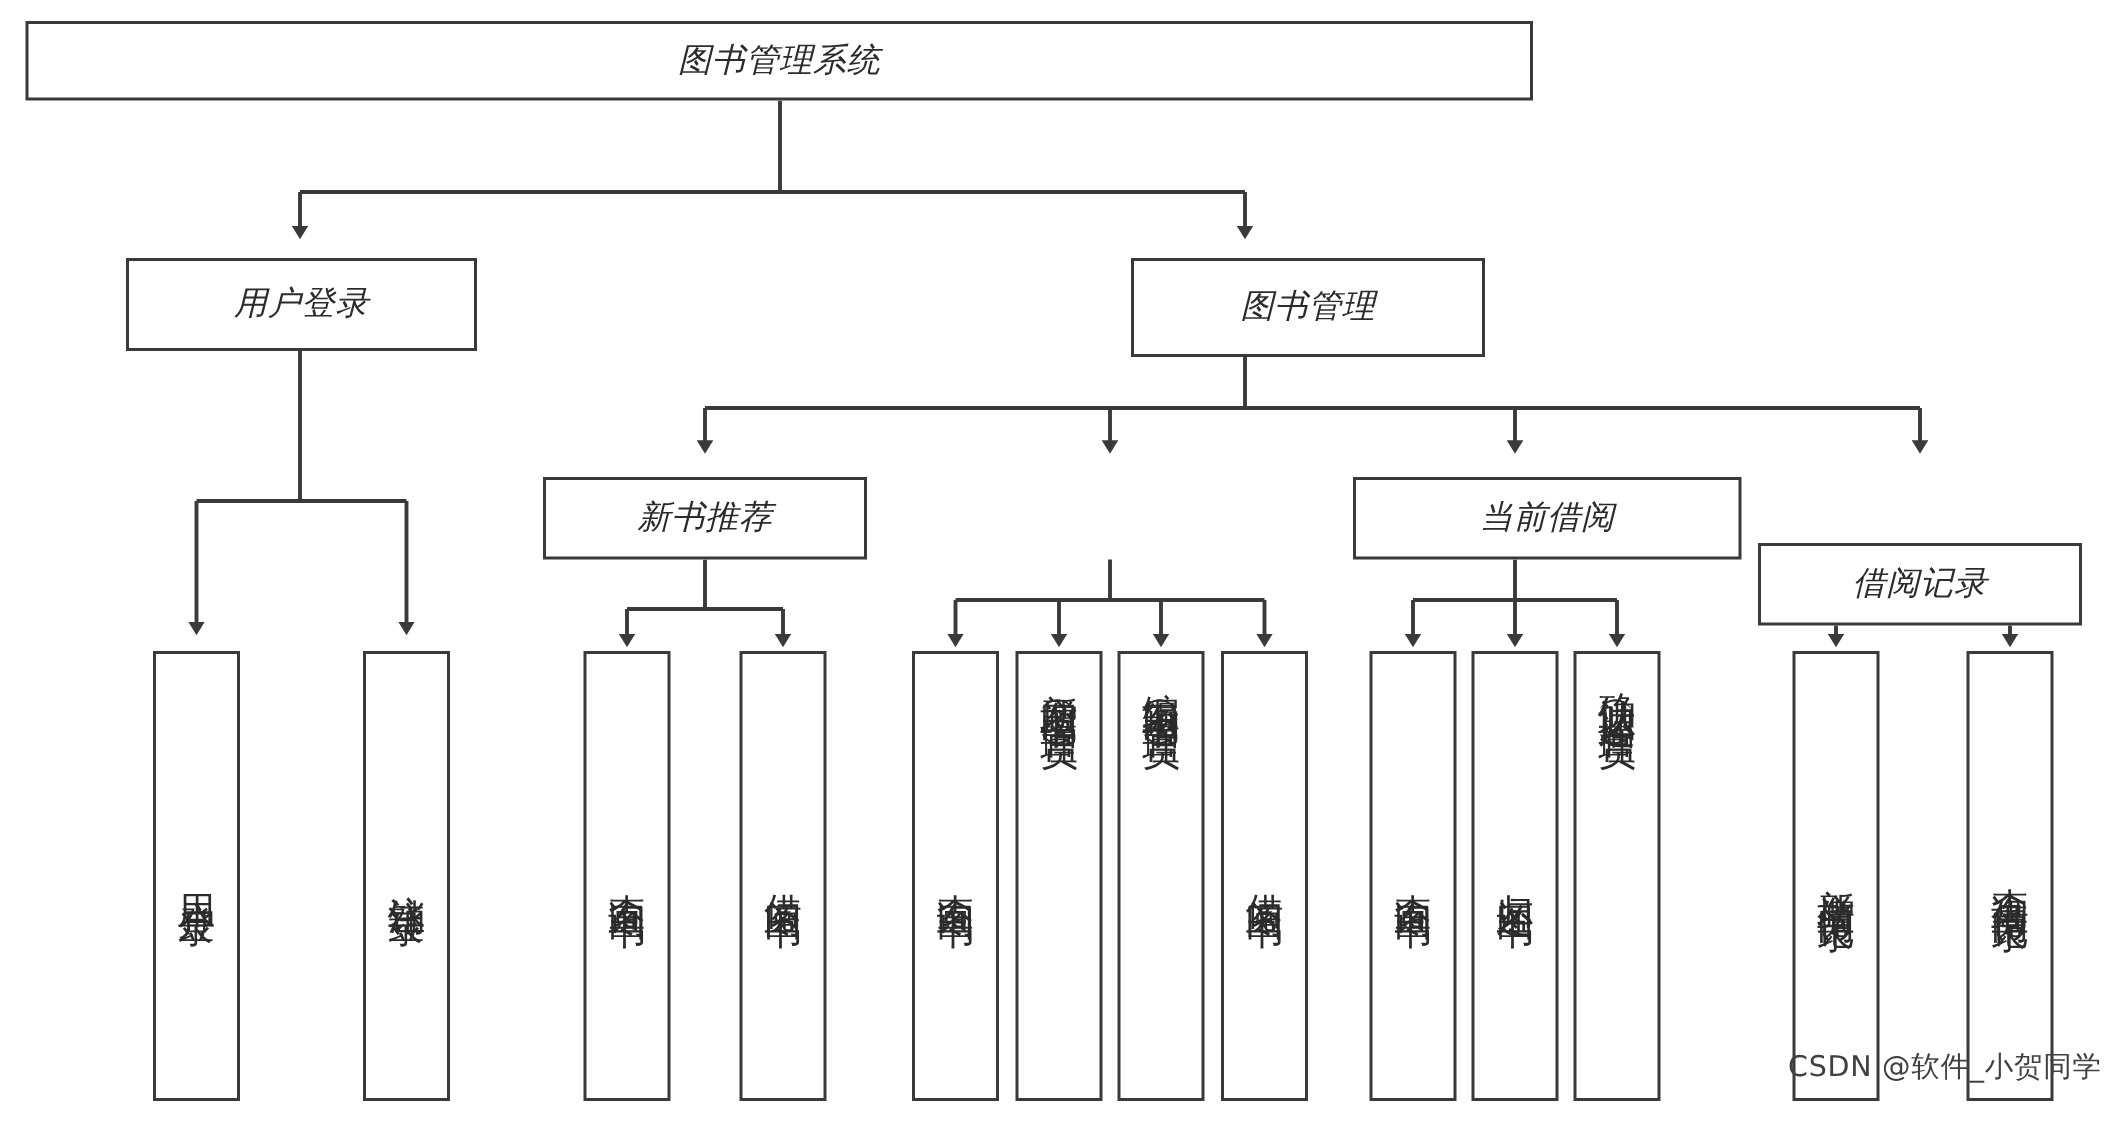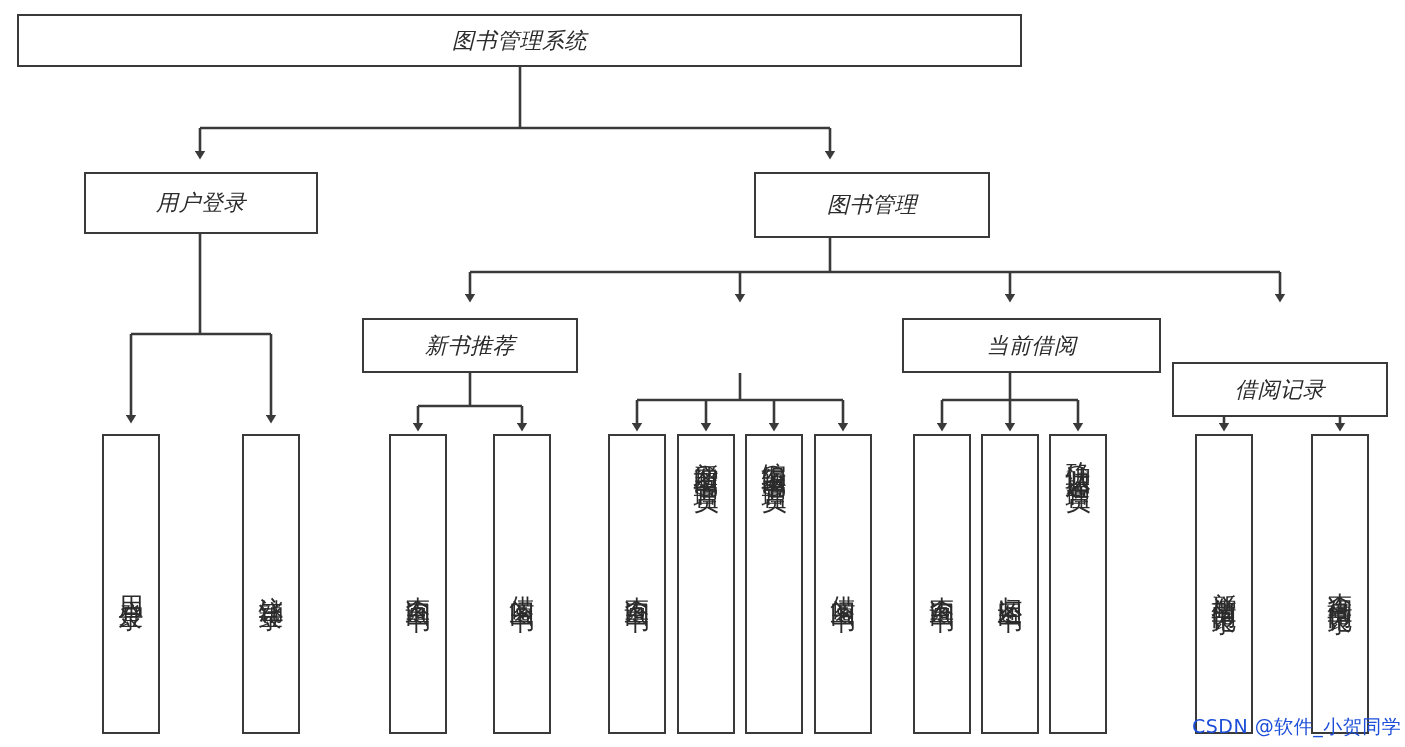--- a/index.html
+++ b/index.html
@@ -46,23 +46,23 @@
     letter-spacing:4px;
     white-space:normal;
   }
   .node.vertical.centered{
     align-items:center;
     padding-top:0;
   }
   #watermark{
     position:absolute;
     left:1192px;
-    top:714px;
+    top:698px;
     font-size:19px;
-    color:#1d4ed8;
+    color:#404040;
     letter-spacing:0.5px;
     white-space:nowrap;
     pointer-events:none;
   }
 </style>
 </head>
 <body>
 
 <div id="diagram-root">
 

